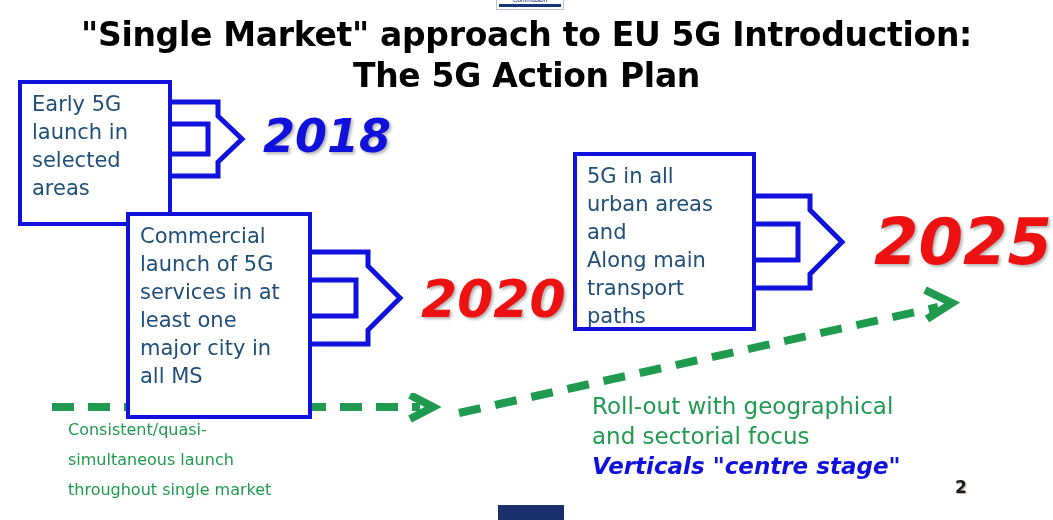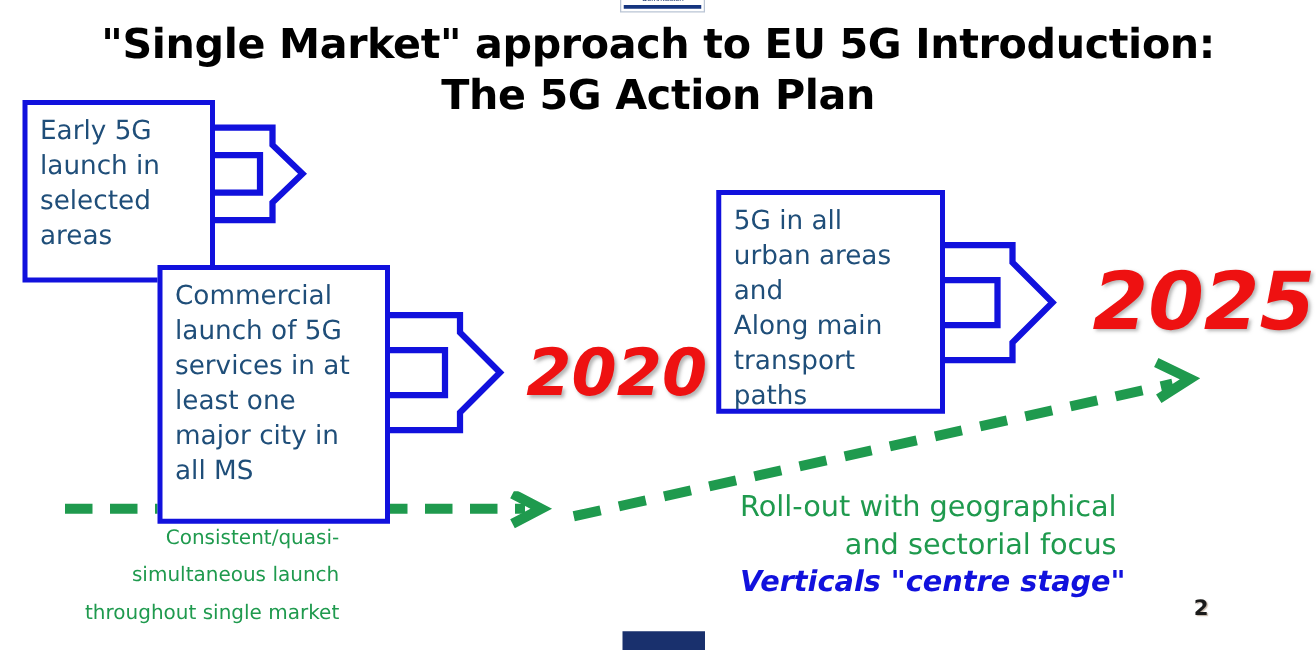--- a/index.html
+++ b/index.html
@@ -110,21 +110,20 @@
   .green-arrow { position: absolute; z-index: 1; }
   #green-arrow-h { left: 52px;  top: 393px; width: 400px; height: 30px; }
   #green-arrow-d { left: 455px; top: 285px; width: 515px; height: 135px; }
 
   
   .caption {
     position: absolute;
     font-family: "DejaVu Sans", sans-serif;
     white-space: pre-line;
     z-index: 4;
-    text-align: right;
   }
   #caption-left {
     left: 68px;
     top: 415px;
     color: #1f9a4e;
     font-size: 16px;
     line-height: 30px;
   }
   #caption-right {
     left: 592px;
@@ -182,20 +181,21 @@
 
   <div class="box" id="box-2018">Early 5G
 launch in
 selected
 areas</div>
 
   <svg class="block-arrow" id="arrow-2018" viewBox="0 0 108 86">
     <polygon points="2,6 58,6 58,20 82,43 58,66 58,80 2,80 2,58 48,58 48,28 2,28" fill="#ffffff" stroke="#1111dd" stroke-width="5" stroke-linejoin="miter"></polygon>
   </svg>
 
+  <div class="year" id="year-2018">2018</div>
 
   <div class="box" id="box-2020">Commercial
 launch of 5G
 services in at
 least one
 major city in
 all MS</div>
 
   <svg class="block-arrow" id="arrow-2020" viewBox="0 0 128 104">
     <polygon points="2,6 68,6 68,20 100,52 68,84 68,98 2,98 2,70 56,70 56,34 2,34" fill="#ffffff" stroke="#1111dd" stroke-width="5" stroke-linejoin="miter"></polygon>

